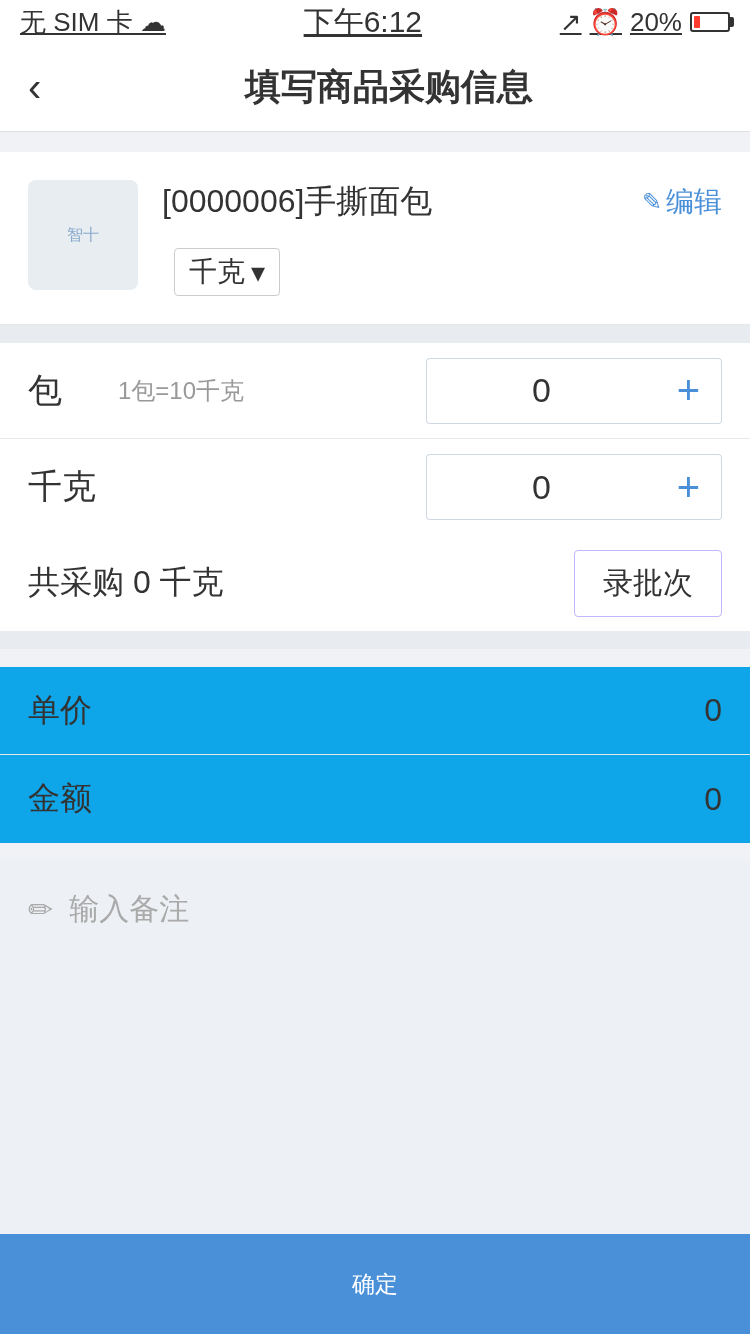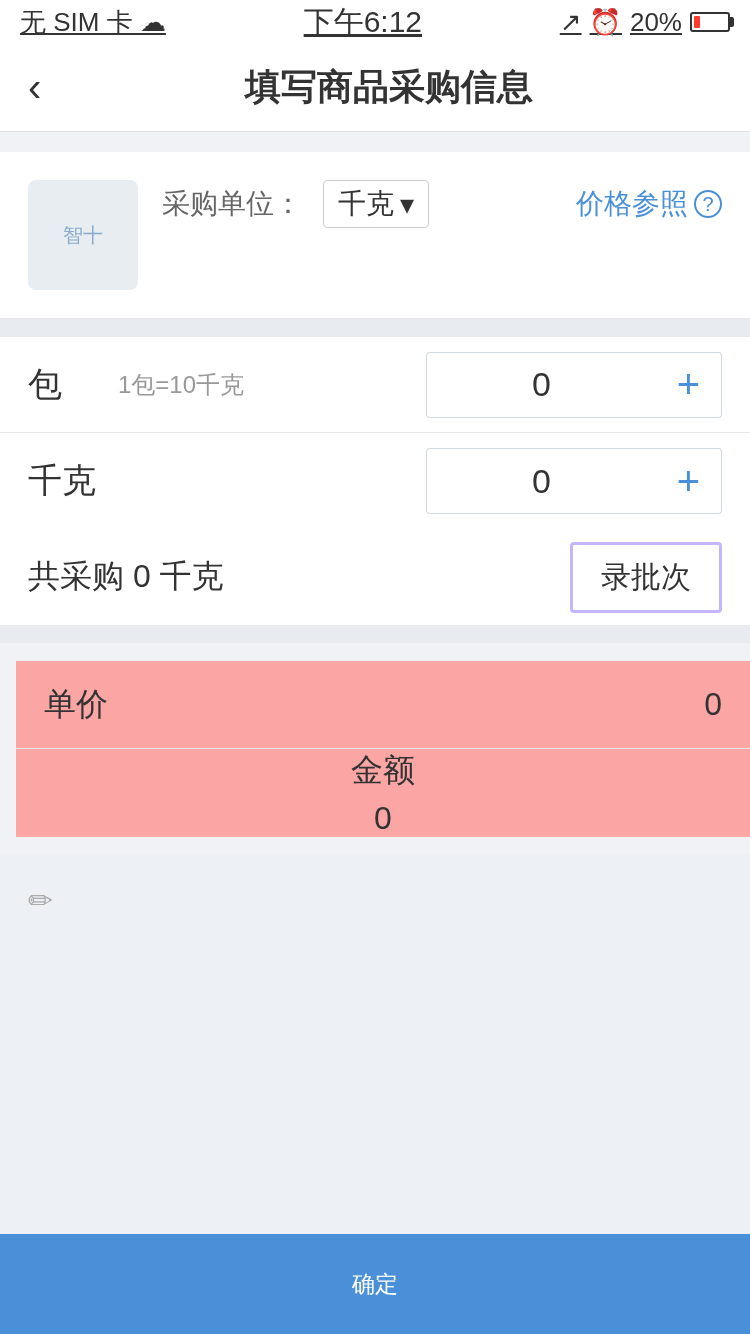--- a/index.html
+++ b/index.html
@@ -81,21 +81,21 @@
       width: 110px;
       height: 110px;
       background: #e8edf2;
       border-radius: 8px;
       display: flex;
       align-items: center;
       justify-content: center;
       flex-shrink: 0;
     }
     .product-image-inner {
-      font-size: 20px;
+      font-size: 16px;
       color: #8aabcc;
       text-align: left;
       line-height: 1.2;
     }
     .product-info {
       flex: 1;
     }
     .product-name-row {
       display: flex;
       justify-content: space-between;
@@ -224,44 +224,43 @@
       padding: 0 28px;
       height: 96px;
       background: #fff;
     }
     .summary-text {
       font-size: 32px;
       color: #333;
       flex: 1;
     }
     .batch-btn {
-      border: 3px solid #c4b5fd;
+      border: 1px solid #c4b5fd;
       border-radius: 4px;
       padding: 12px 28px;
       font-size: 30px;
       color: #333;
       background: #fff;
       cursor: pointer;
     }
 
     
     .info-section {
-      background: #fca5a5;
+      background: #0ea5e9;
       margin-top: 18px;
-      margin-left: 16px;
     }
     .info-row {
       display: flex;
       align-items: center;
       justify-content: space-between;
       padding: 0 28px;
       height: 88px;
       border-bottom: 1px solid #e8e8e8;
     }
-    .info-row:last-child { border-bottom: none; flex-direction: column; }
+    .info-row:last-child { border-bottom: none; }
     .info-label {
       font-size: 32px;
       color: #333;
     }
     .info-value {
       font-size: 32px;
       color: #333;
     }
 
     
@@ -332,31 +331,33 @@
 <div class="nav-bar">
   <span class="nav-back">‹</span>
   <span class="nav-title">填写商品采购信息</span>
 </div>
 
 <div class="product-card">
   <div class="product-image">
     <div class="product-image-inner">智十</div>
   </div>
   <div class="product-info">
+    <div class="product-name-row">
+      <span class="product-name">[0000006]手撕面包</span>
+      <span class="edit-btn">
+        <span class="edit-icon">✎</span>
+        <span>编辑</span>
+      </span>
+    </div>
     <div class="product-unit-row">
       <div>
-        <span class="unit-label">采购单位：</span>
         <span class="unit-select">
           <span>千克</span>
           <span>▾</span>
         </span>
-      </div>
-      <div class="price-ref">
-        <span>价格参照</span>
-        <span class="help-circle">?</span>
       </div>
     </div>
   </div>
 </div>
 
 <div class="divider-section"></div>
 
 <div class="input-section">
 
   <div class="input-row">
@@ -396,19 +397,20 @@
     <span class="info-value">0</span>
   </div>
   <div class="info-row">
     <span class="info-label">金额</span>
     <span class="info-value">0</span>
   </div>
 </div>
 
 <div class="note-section">
   <span class="note-icon">✏</span>
+  <span class="note-placeholder">输入备注</span>
 </div>
 
 <div class="content-area"></div>
 
 <div class="bottom-btn">
   <span class="bottom-btn-label">确定</span>
 </div>
 
 </body></html>

